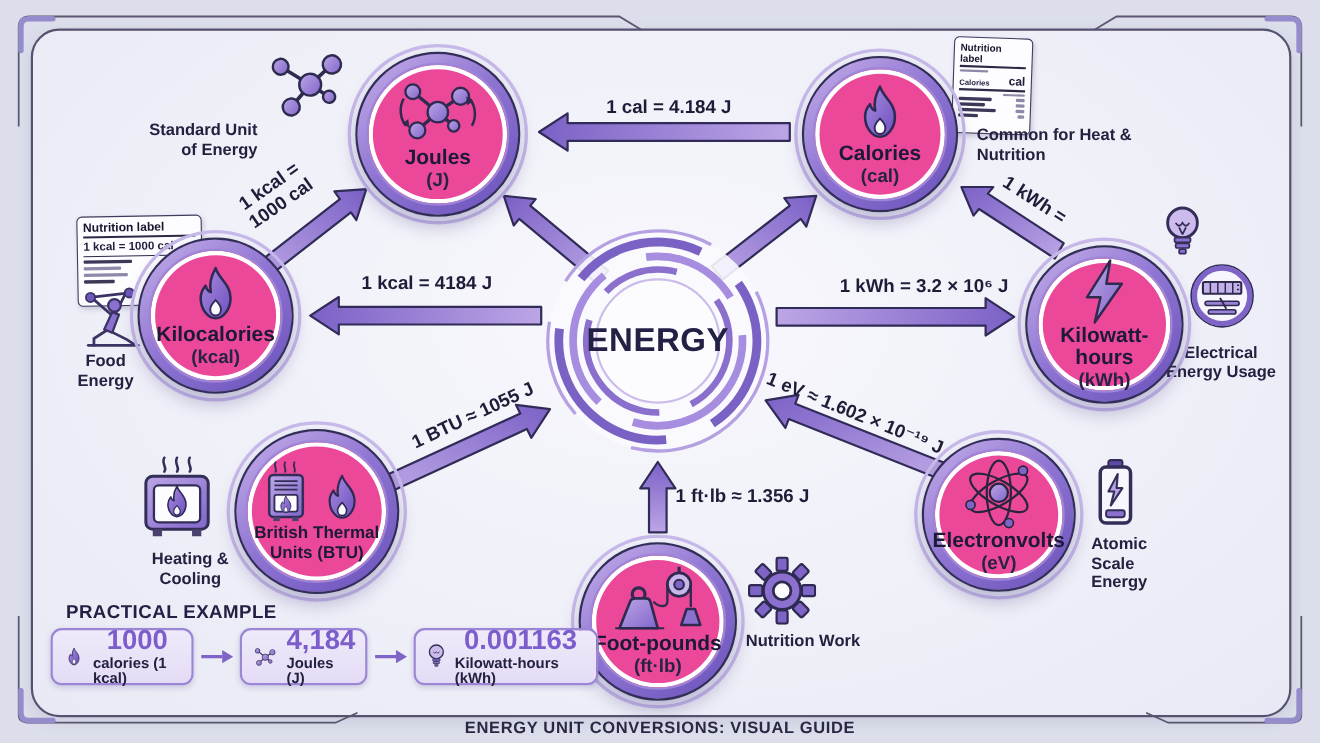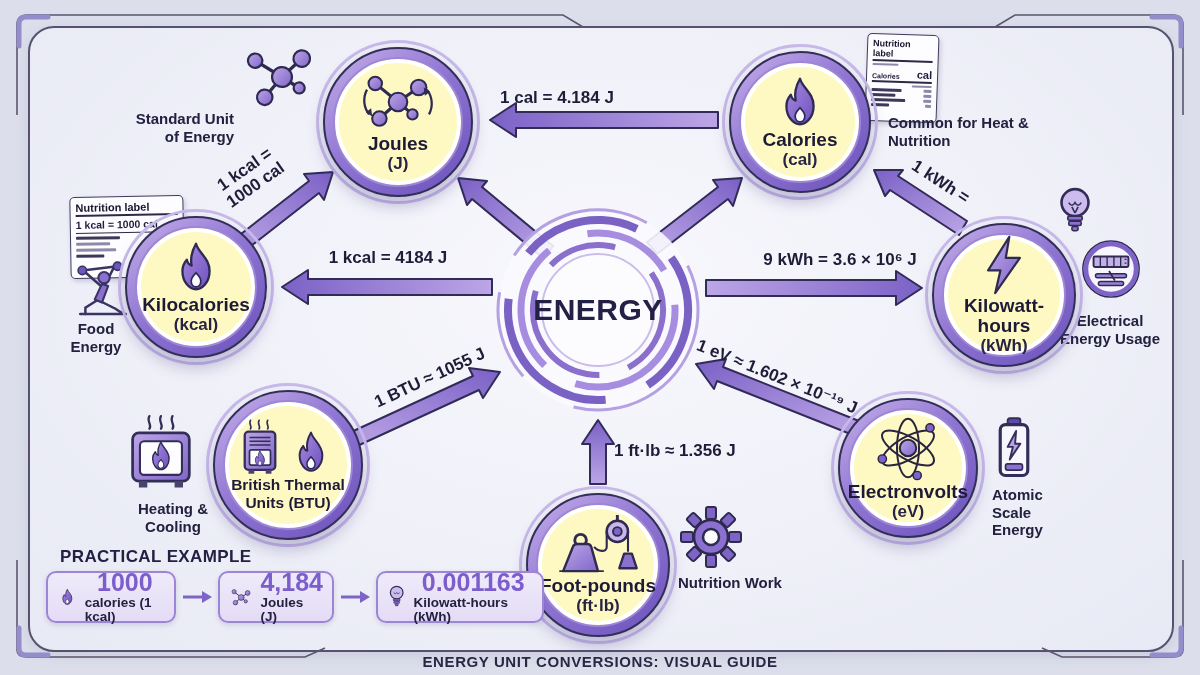--- a/index.html
+++ b/index.html
@@ -11,21 +11,21 @@
   .panel{left:28px;top:26px;width:1142px;height:622px;border-radius:26px;
          border:2px solid #55516e;
          background:radial-gradient(ellipse at 50% 42%,#f8f8fd 0%,#eff0f8 55%,#e7e9f4 100%);
          box-shadow:0 4px 14px rgba(70,65,120,.12);}
   
   .node{border-radius:50%;}
   .node-halo{position:absolute;inset:0;border-radius:50%;border:3px solid #c8baea;}
   .node-ring{position:absolute;inset:7px;border-radius:50%;
              background:linear-gradient(140deg,#c6b0ea 0%,#8e74d2 48%,#6a51ba 100%);
              border:2px solid #332e58;box-shadow:0 9px 16px rgba(70,60,130,.30);}
-  .node-core{position:absolute;inset:17px;border-radius:50%;background:#fef9c3;
+  .node-core{position:absolute;inset:17px;border-radius:50%;background:#ec4899;
              border:2px solid #9d85d8;box-shadow:inset 0 0 0 4px #ffffff;
              display:flex;flex-direction:column;align-items:center;justify-content:center;gap:1px;}
   .n-name{font-size:19px;font-weight:800;color:#1d1a38;line-height:1.05;text-align:center;}
   .n-sym{font-size:17px;font-weight:600;color:#272344;line-height:1.05;}
   .n-name-sm{font-size:15.5px;font-weight:800;color:#1d1a38;line-height:1.12;text-align:center;width:122px;}
   .n-name-sm .sym{font-weight:600;}
   
   .ann{font-size:15px;font-weight:600;color:#232040;line-height:1.18;}
   
   .conv{font-size:17px;font-weight:600;color:#1f1c38;white-space:nowrap;}
@@ -409,24 +409,24 @@
         <circle cx="105" cy="105" r="100" stroke="#b5a0e2" stroke-width="3" stroke-dasharray="150 60 90 40" transform="rotate(18 105 105)"></circle>
         <circle cx="105" cy="105" r="90" stroke="#7a61c4" stroke-width="8" stroke-dasharray="120 45 160 50" transform="rotate(-20 105 105)"></circle>
         <circle cx="105" cy="105" r="77" stroke="#a78de0" stroke-width="7" stroke-dasharray="90 36 130 42" transform="rotate(40 105 105)"></circle>
         <circle cx="105" cy="105" r="65" stroke="#8a70cc" stroke-width="6" stroke-dasharray="110 30 70 45" transform="rotate(100 105 105)"></circle>
       </g>
       <circle cx="105" cy="105" r="56" fill="#fcfcff" stroke="#cbbcea" stroke-width="2"></circle>
     </svg>
     <div class="abs hub-label" style="left:0;top:0;width:210px;height:210px;display:flex;align-items:center;justify-content:center;">ENERGY</div>
   </div>
 
-  <div class="abs conv" style="left:500px;top:88px;width:216px;">1 cal = 4.184 J</div>
+  <div class="abs conv" style="left:500px;top:88px;width:216px;text-align:center;">1 cal = 4.184 J</div>
   <div class="abs conv wrap" style="left:210px;top:158px;width:80px;transform:rotate(-35deg);">1 kcal = 1000 cal</div>
   <div class="abs conv" style="left:288px;top:248px;width:200px;text-align:center;">1 kcal = 4184 J</div>
-  <div class="abs conv" style="left:742px;top:250px;width:196px;text-align:center;">9 kWh = 3.6 × 10⁶ J</div>
+  <div class="abs conv" style="left:742px;top:250px;width:196px;text-align:center;">1 kWh = 3.2 × 10⁶ J</div>
   <div class="abs conv" style="left:908px;top:172px;transform:rotate(33deg);">1 kWh =</div>
   <div class="abs conv" style="left:348px;top:368px;width:164px;text-align:center;transform:rotate(-25deg);">1 BTU ≈ 1055 J</div>
   <div class="abs conv" style="left:614px;top:441px;">1 ft·lb ≈ 1.356 J</div>
   <div class="abs conv" style="left:672px;top:366px;width:210px;text-align:center;transform:rotate(22deg);">1 eV ≈ 1.602 × 10⁻¹⁹ J</div>
 
   <div class="abs ex-head" style="left:60px;top:547px;">PRACTICAL EXAMPLE</div>
   <div class="abs ex-row" style="left:46px;top:571px;">
     <div class="ex-card" style="width:130px;">
       <svg width="26" height="24" viewBox="0 0 64 54">
           <use href="#flame"></use>

